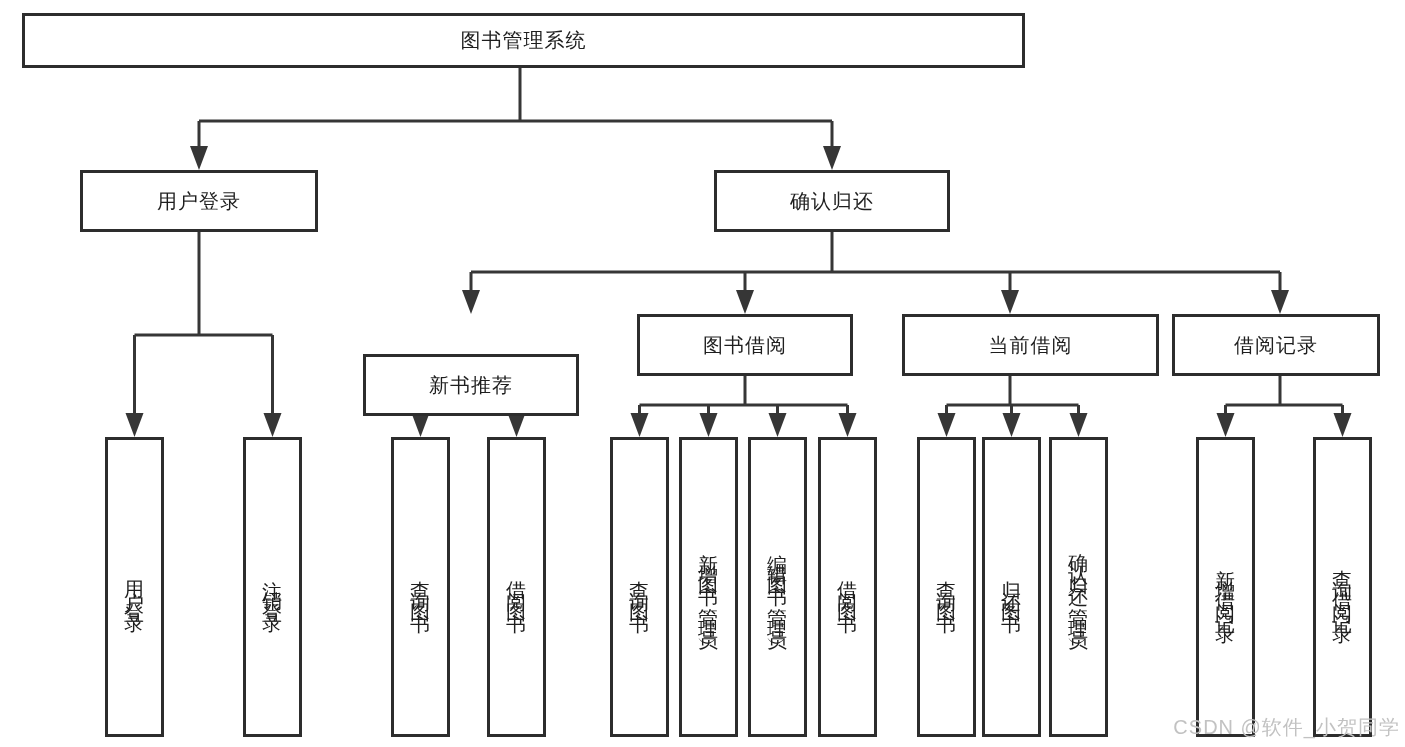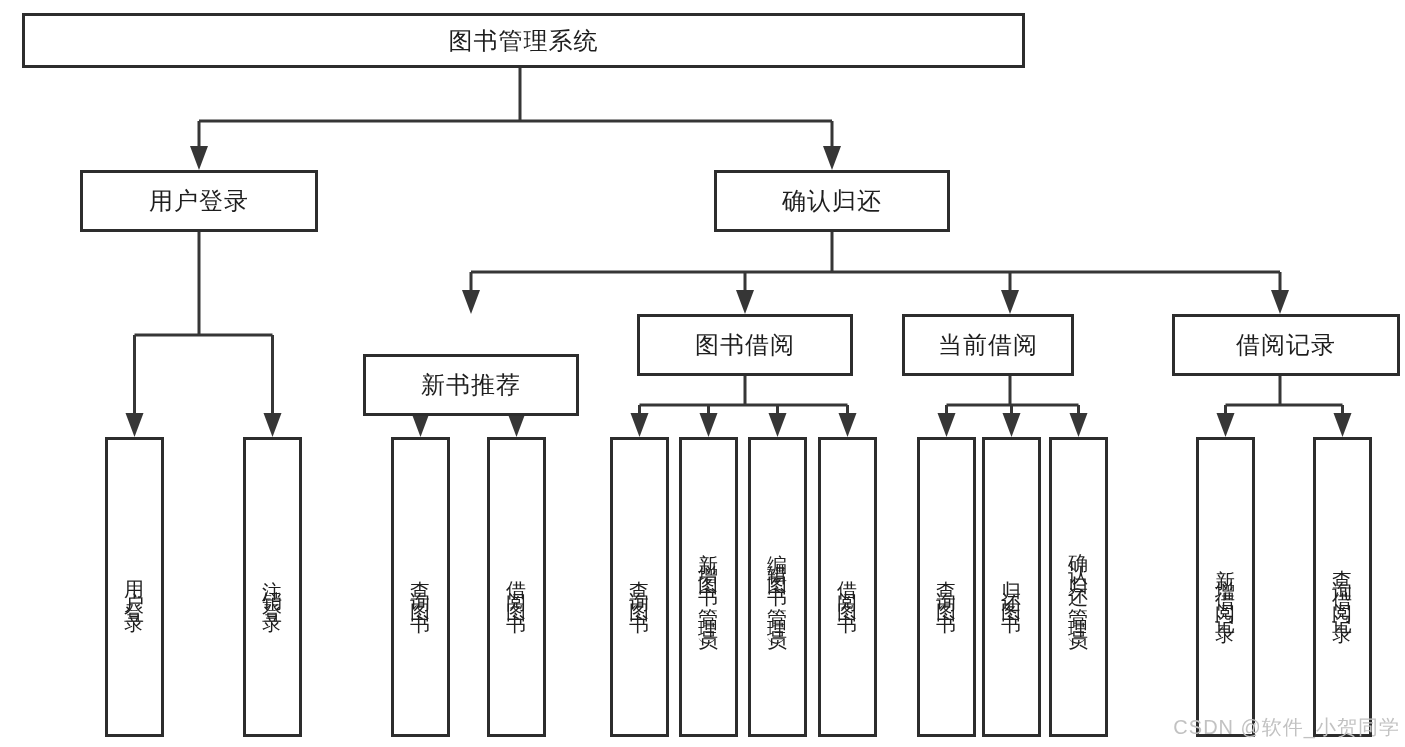--- a/index.html
+++ b/index.html
@@ -21,21 +21,21 @@
     position: absolute;
     box-sizing: border-box;
     background: #ffffff;
     border: 3px solid #2d2d2d;
     display: flex;
     align-items: center;
     justify-content: center;
     color: #1e1e1e;
   }
   .hlabel {
-    font-size: 24px;
+    font-size: 20px;
     letter-spacing: 1px;
     white-space: nowrap;
   }
   .leaf { width: 59px; height: 300px; }
   .vtext {
     writing-mode: vertical-rl;
     text-orientation: mixed;
     font-size: 20px;
     letter-spacing: 11px;
     line-height: 1.1;
@@ -103,24 +103,24 @@
   <div class="box" style="left:714px; top:170px; width:236px; height:62px;">
     <span class="hlabel">确认归还</span>
   </div>
 
   <div class="box" style="left:363px; top:314px; width:216px; height:62px;margin-top:40px;">
     <span class="hlabel">新书推荐</span>
   </div>
   <div class="box" style="left:637px; top:314px; width:216px; height:62px;">
     <span class="hlabel">图书借阅</span>
   </div>
-  <div class="box" style="left:902px; top:314px; width:172px; height:62px;">
+  <div class="box" style="left:902px; top:314px; width:257px; height:62px;">
     <span class="hlabel">当前借阅</span>
   </div>
-  <div class="box" style="left:1172px; top:314px; width:228px; height:62px;">
+  <div class="box" style="left:1172px; top:314px; width:208px; height:62px;">
     <span class="hlabel">借阅记录</span>
   </div>
 
   <div class="box leaf" style="left:105px; top:437px;">
     <span class="vtext">用户登录</span>
   </div>
   <div class="box leaf" style="left:243px; top:437px;">
     <span class="vtext">注销登录</span>
   </div>
 

